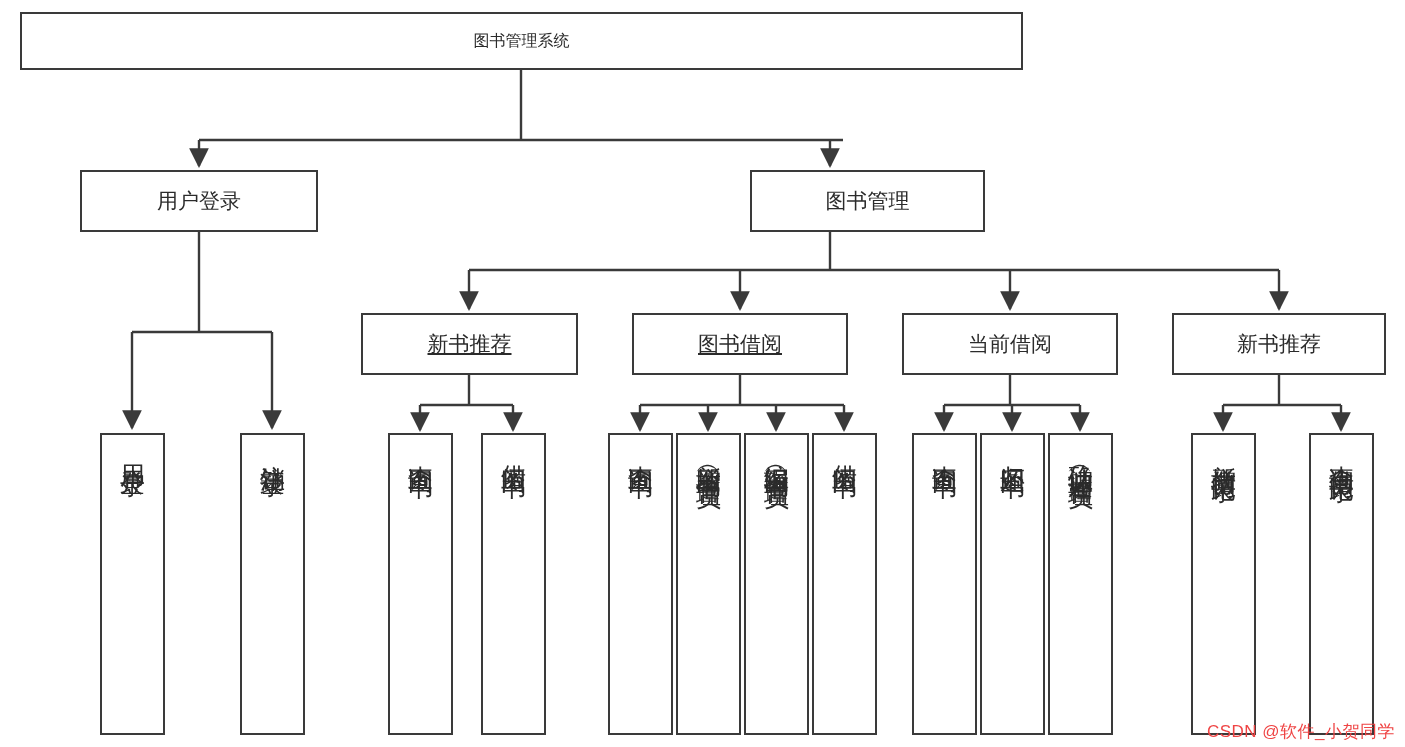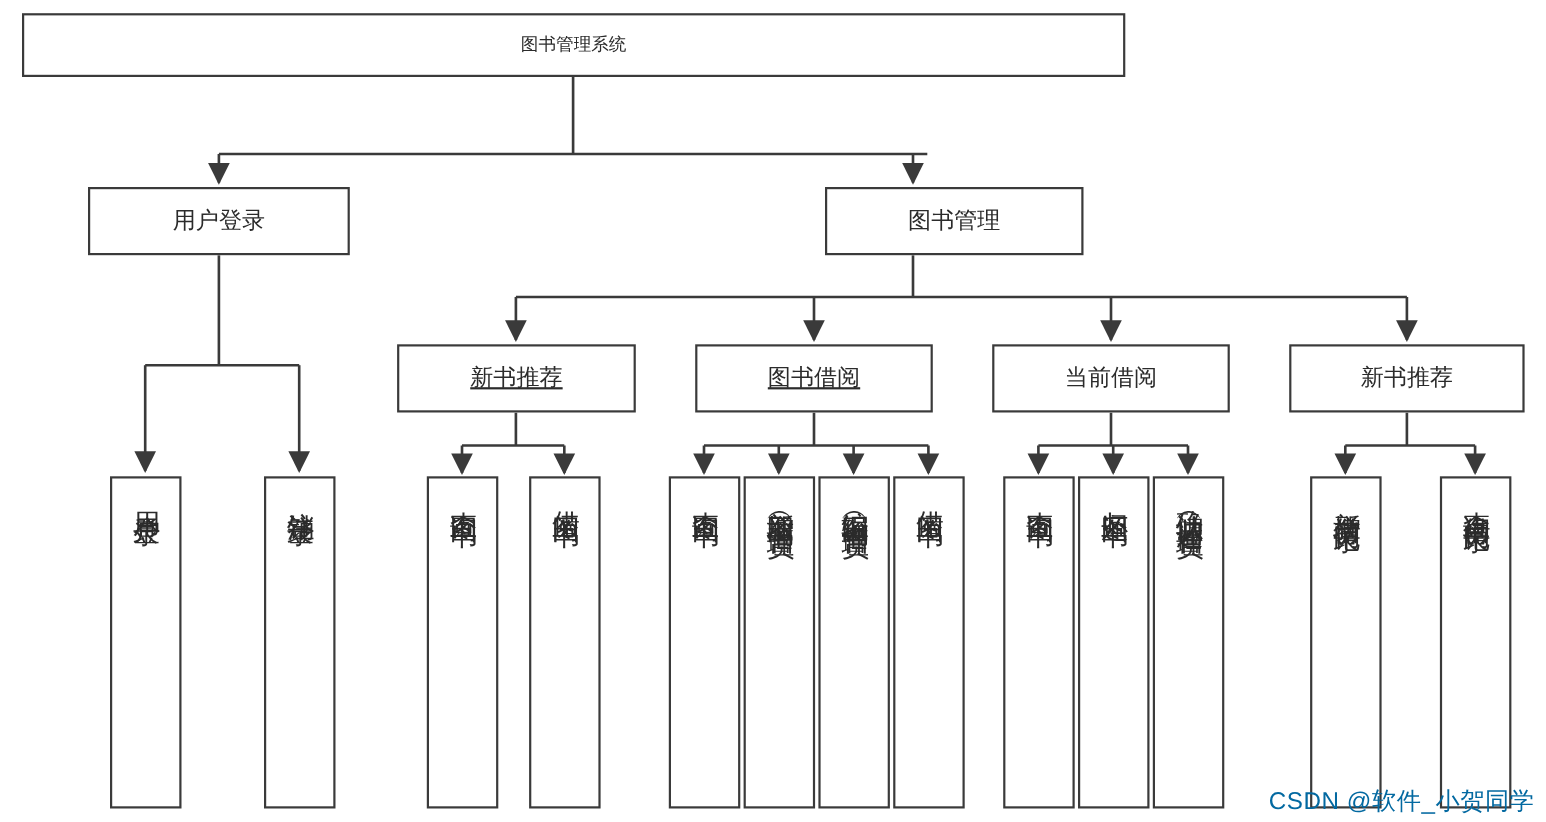--- a/index.html
+++ b/index.html
@@ -45,22 +45,22 @@
     font-size:25px;
     letter-spacing:3px;
     line-height:1;
     white-space:nowrap;
   }
 
   #watermark{
     position:absolute;
     right:10px;
     bottom:4px;
-    font-size:22px;
-    color:#0369a1;
+    font-size:17px;
+    color:#ef4444;
     letter-spacing:0.5px;
     white-space:nowrap;
     pointer-events:none;
   }
 </style>
 </head>
 <body>
 
 <div id="diagram">
 

